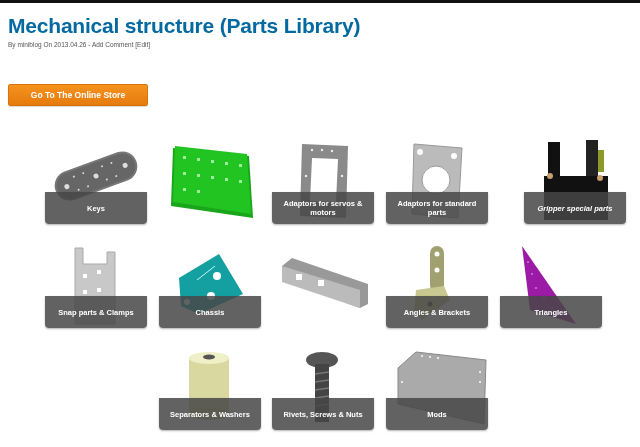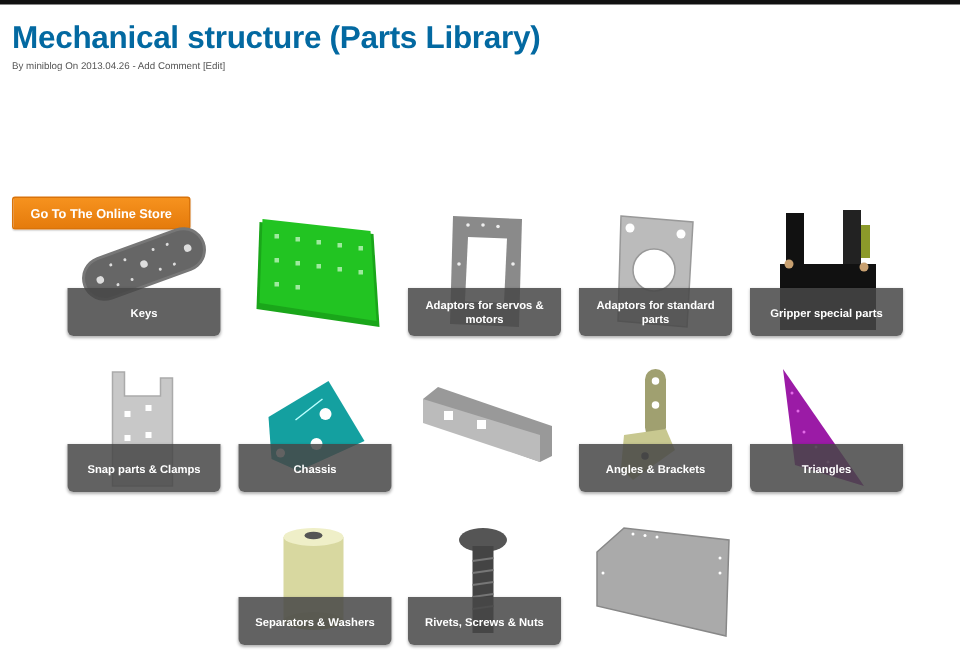--- a/index.html
+++ b/index.html
@@ -9,25 +9,25 @@
     }
     .topbar { position: absolute; left: 0; top: 0; width: 640px; height: 3px; background: #111; }
     .page-title {
       position: absolute; left: 8px; top: 14px; margin: 0;
       font-size: 21px; font-weight: bold; color: #0369a1; letter-spacing: -0.2px;
       font-family: "Liberation Sans", sans-serif;
     }
     .meta { position: absolute; left: 8px; top: 41px; font-size: 6.5px; color: #555; }
     .meta span { color: #555; }
     .store-btn {
-      position: absolute; left: 8px; top: 84px; width: 119px; height: 22px;
+      position: absolute; left: 8px; top: 84px; width: 140px; height: 22px;
       background: linear-gradient(#f6921e, #e57b0c); border: 1px solid #d9730a;
       border-radius: 2px; color: #fff; font-size: 8.5px; font-weight: bold;
       display: flex; align-items: center; justify-content: center; box-sizing: border-box;
-      box-shadow: 0 1px 1px rgba(0,0,0,0.15); cursor: pointer; margin-top: 47px;
+      box-shadow: 0 1px 1px rgba(0,0,0,0.15); cursor: pointer;
     }
     .tile {
       position: absolute; width: 102px; height: 88px; cursor: pointer;
     }
     .tile .art { position: absolute; left: 0; top: 0; width: 102px; height: 88px; }
     .tile .label {
       position: absolute; left: 0; bottom: 0; width: 102px; height: 32px;
       background: rgba(70,70,70,0.85); border-radius: 0 0 4px 4px;
       color: #fff; font-size: 7.5px; font-weight: bold; text-align: center;
       display: flex; align-items: center; justify-content: center; line-height: 9px;
@@ -116,21 +116,21 @@
 <div class="tile" style="left:386px;top:136px;">
   <svg class="art" viewBox="0 0 102 88">
     <polygon points="28,8 76,12 72,82 26,78" fill="#bbb" stroke="#999"></polygon>
     <circle cx="50" cy="44" r="14" fill="#fff" stroke="#999"></circle>
     <circle cx="34" cy="16" r="3" fill="#fff"></circle>
       <circle cx="68" cy="20" r="3" fill="#fff"></circle>
   </svg>
   <div class="label">Adaptors for standard parts</div>
 </div>
 
-<div class="tile" style="left:500px;top:136px;">
+<div class="tile" style="left:524px;top:136px;font-style:italic;">
   <svg class="art" viewBox="0 0 102 88">
     <rect x="24" y="6" width="12" height="40" fill="#111"></rect>
     <rect x="62" y="4" width="12" height="42" fill="#222"></rect>
     <rect x="74" y="14" width="6" height="22" fill="#8c9a2a"></rect>
     <rect x="20" y="40" width="64" height="44" fill="#111"></rect>
     <circle cx="26" cy="40" r="3" fill="#c8a070"></circle>
       <circle cx="76" cy="42" r="3" fill="#c8a070"></circle>
   </svg>
   <div class="label">Gripper special parts</div>
 </div>
@@ -223,13 +223,14 @@
     <polygon points="12,26 30,10 100,18 98,82 12,62" fill="#aaa" stroke="#888"></polygon>
     <g fill="#fff">
         <circle cx="36" cy="14" r="1"></circle>
         <circle cx="44" cy="15" r="1"></circle>
         <circle cx="52" cy="16" r="1"></circle>
         <circle cx="94" cy="30" r="1"></circle>
         <circle cx="94" cy="40" r="1"></circle>
         <circle cx="16" cy="40" r="1"></circle>
       </g>
   </svg>
+  <div class="label">Mods</div>
 </div>
 
 </body></html>

